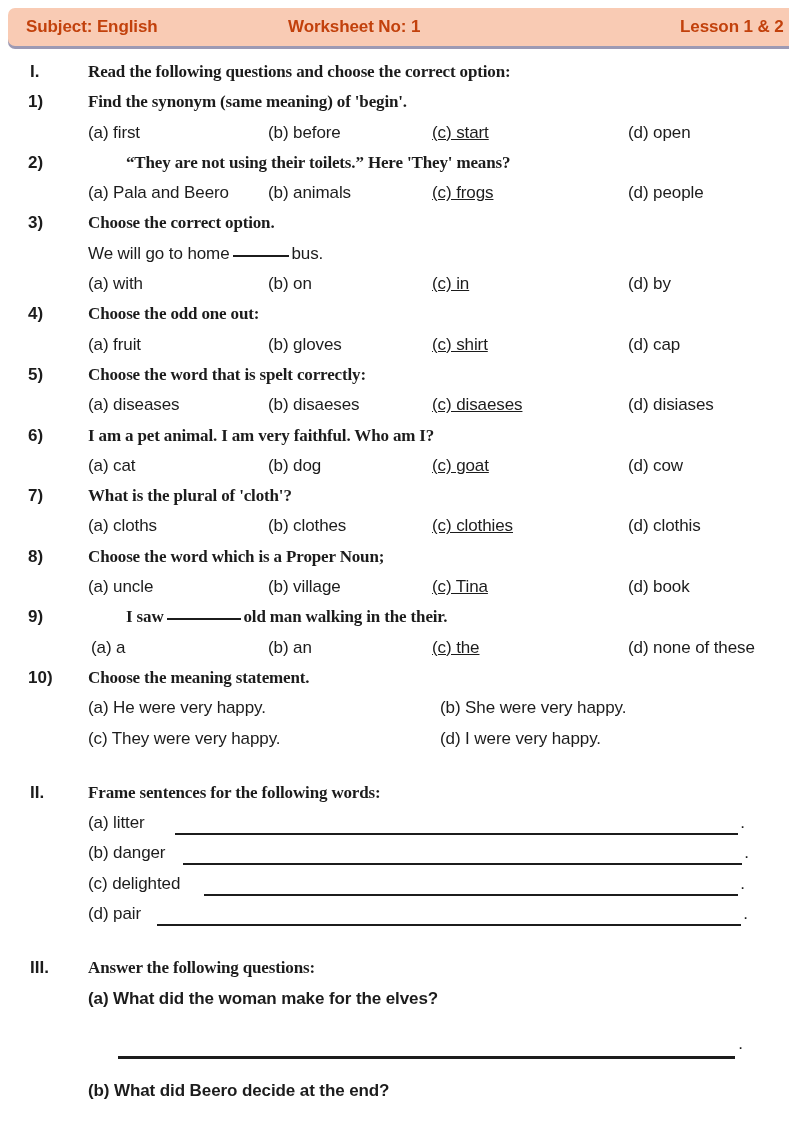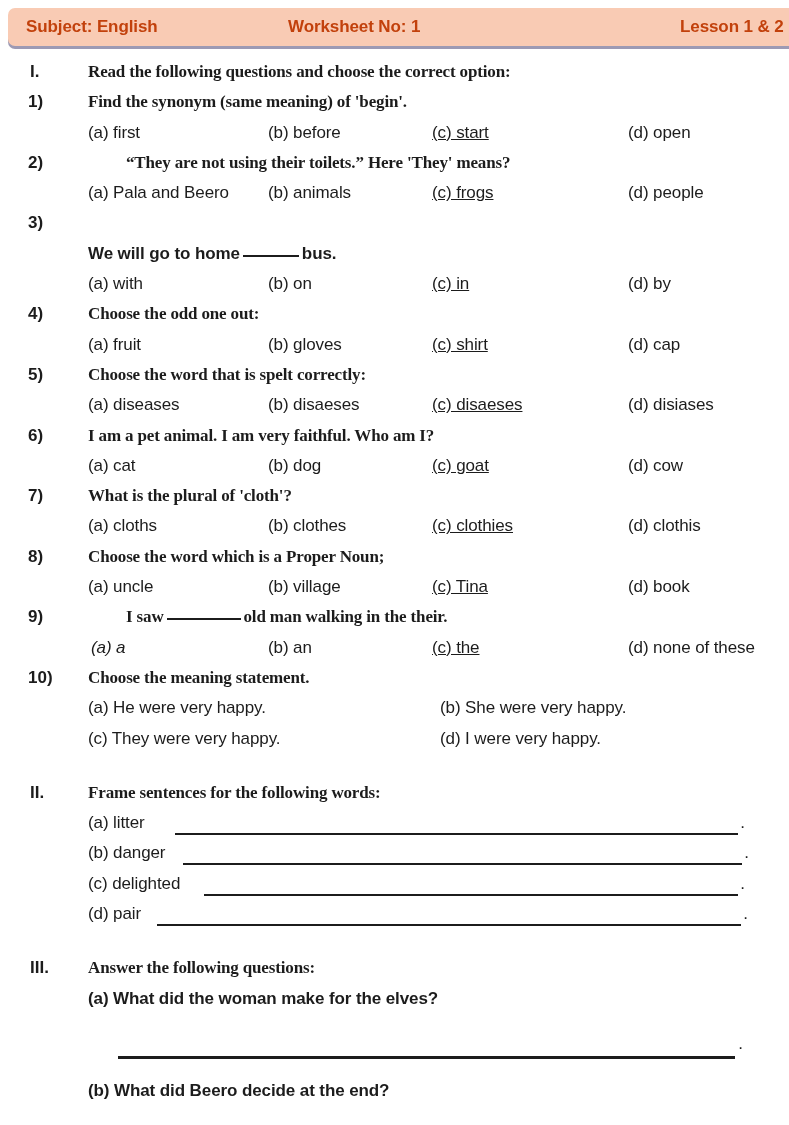--- a/index.html
+++ b/index.html
@@ -73,38 +73,38 @@
     letter-spacing: -0.15px;
     font-family: Liberation Serif, serif;
   }
   .stem.indent-q2 { left: 94px; margin-left: 32px; }
 
   .plain {
     position: absolute;
     left: 88px;
     top: 0;
     font-size: 17px;
-    font-weight: bold;
+    font-weight: normal;
     letter-spacing: -0.1px;
   }
 
   .opt {
     position: absolute;
     top: 0;
     font-size: 17px;
     letter-spacing: -0.1px;
   }
   .col-a { left: 88px; }
   .col-b { left: 268px; }
   .col-c { left: 432px; text-decoration: underline; }
   .col-d { left: 628px; }
   .col-a2 { left: 88px; }
   .col-b2 { left: 440px; }
 
-  .col-a.nudge { left: 91px; font-style: italic; }
+  .col-a.nudge { left: 91px; }
 
   .gap-sm { height: 16px; }
   .gap-md { height: 24px; }
 
   
   .inline-blank {
     display: inline-block;
     border-bottom: 2.5px solid #1c1c1c;
     vertical-align: 2px;
     margin: 0 3px;
@@ -189,20 +189,21 @@
   </div>
   <div class="row">
     <span class="opt col-a">(a) Pala and Beero</span>
     <span class="opt col-b">(b) animals</span>
     <span class="opt col-c">(c)  frogs</span>
     <span class="opt col-d">(d) people</span>
   </div>
 
   <div class="row">
     <span class="marker">3)</span>
+    <span class="stem">Choose the correct option.</span>
   </div>
   <div class="row">
     <span class="plain"><span>We will go to home</span><span class="inline-blank blank-q3"></span><span>bus.</span></span>
   </div>
   <div class="row">
     <span class="opt col-a">(a) with</span>
     <span class="opt col-b">(b) on</span>
     <span class="opt col-c">(c) in</span>
     <span class="opt col-d">(d) by</span>
   </div>

